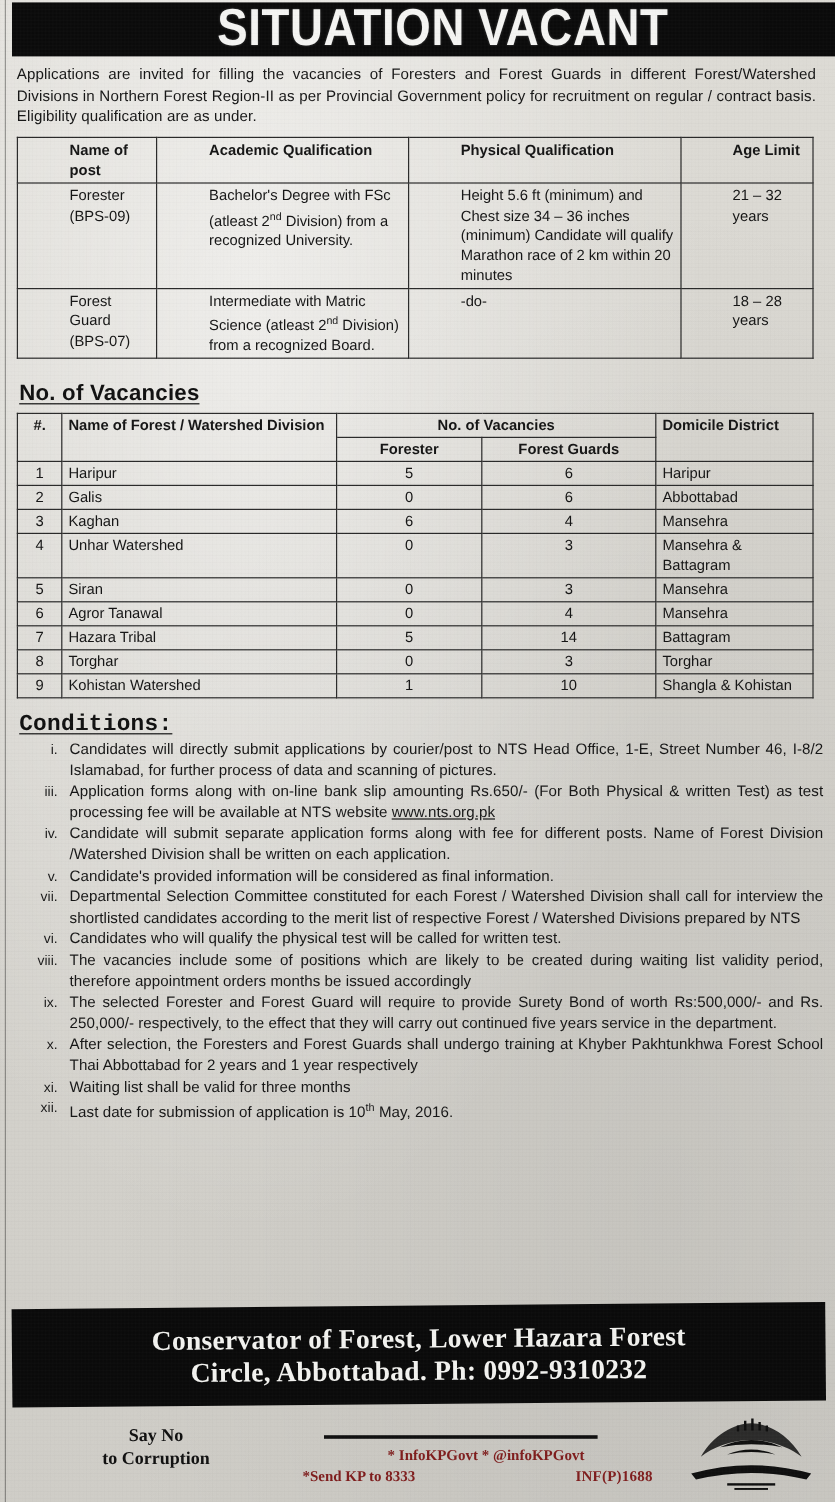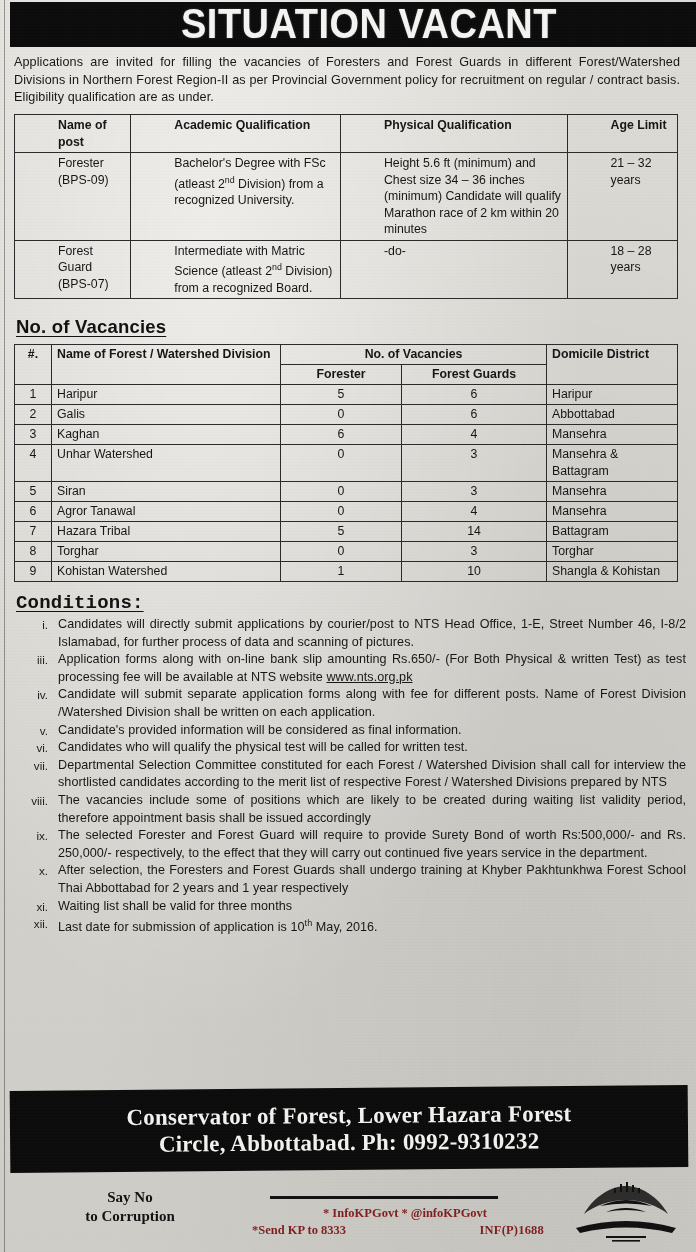--- a/index.html
+++ b/index.html
@@ -397,30 +397,30 @@
       </div>
       <div class="cond-item">
         <div class="cond-rn">iv.</div>
         <div class="cond-txt">Candidate will submit separate application forms along with fee for different posts. Name of Forest Division /Watershed Division shall be written on each application.</div>
       </div>
       <div class="cond-item">
         <div class="cond-rn">v.</div>
         <div class="cond-txt">Candidate's provided information will be considered as final information.</div>
       </div>
       <div class="cond-item">
+        <div class="cond-rn">vii.</div>
+        <div class="cond-txt">Departmental Selection Committee constituted for each Forest / Watershed Division shall call for interview the shortlisted candidates according to the merit list of respective Forest / Watershed Divisions prepared by NTS</div>
+      </div>
+      <div class="cond-item">
         <div class="cond-rn">vi.</div>
         <div class="cond-txt">Candidates who will qualify the physical test will be called for written test.</div>
       </div>
       <div class="cond-item">
-        <div class="cond-rn">vii.</div>
-        <div class="cond-txt">Departmental Selection Committee constituted for each Forest / Watershed Division shall call for interview the shortlisted candidates according to the merit list of respective Forest / Watershed Divisions prepared by NTS</div>
-      </div>
-      <div class="cond-item">
         <div class="cond-rn">viii.</div>
-        <div class="cond-txt">The vacancies include some of positions which are likely to be created  during waiting list validity period, therefore appointment basis shall be issued accordingly</div>
+        <div class="cond-txt">The vacancies include some of positions which are likely to be created  during waiting list validity period, therefore appointment orders months be issued accordingly</div>
       </div>
       <div class="cond-item">
         <div class="cond-rn">ix.</div>
         <div class="cond-txt">The selected Forester and Forest Guard will require to provide Surety Bond of worth Rs:500,000/- and Rs. 250,000/- respectively, to the effect that they will carry out continued five years service in the department.</div>
       </div>
       <div class="cond-item">
         <div class="cond-rn">x.</div>
         <div class="cond-txt">After selection, the Foresters and Forest Guards shall undergo training at Khyber Pakhtunkhwa Forest School Thai Abbottabad for 2 years and 1 year respectively</div>
       </div>
       <div class="cond-item">

